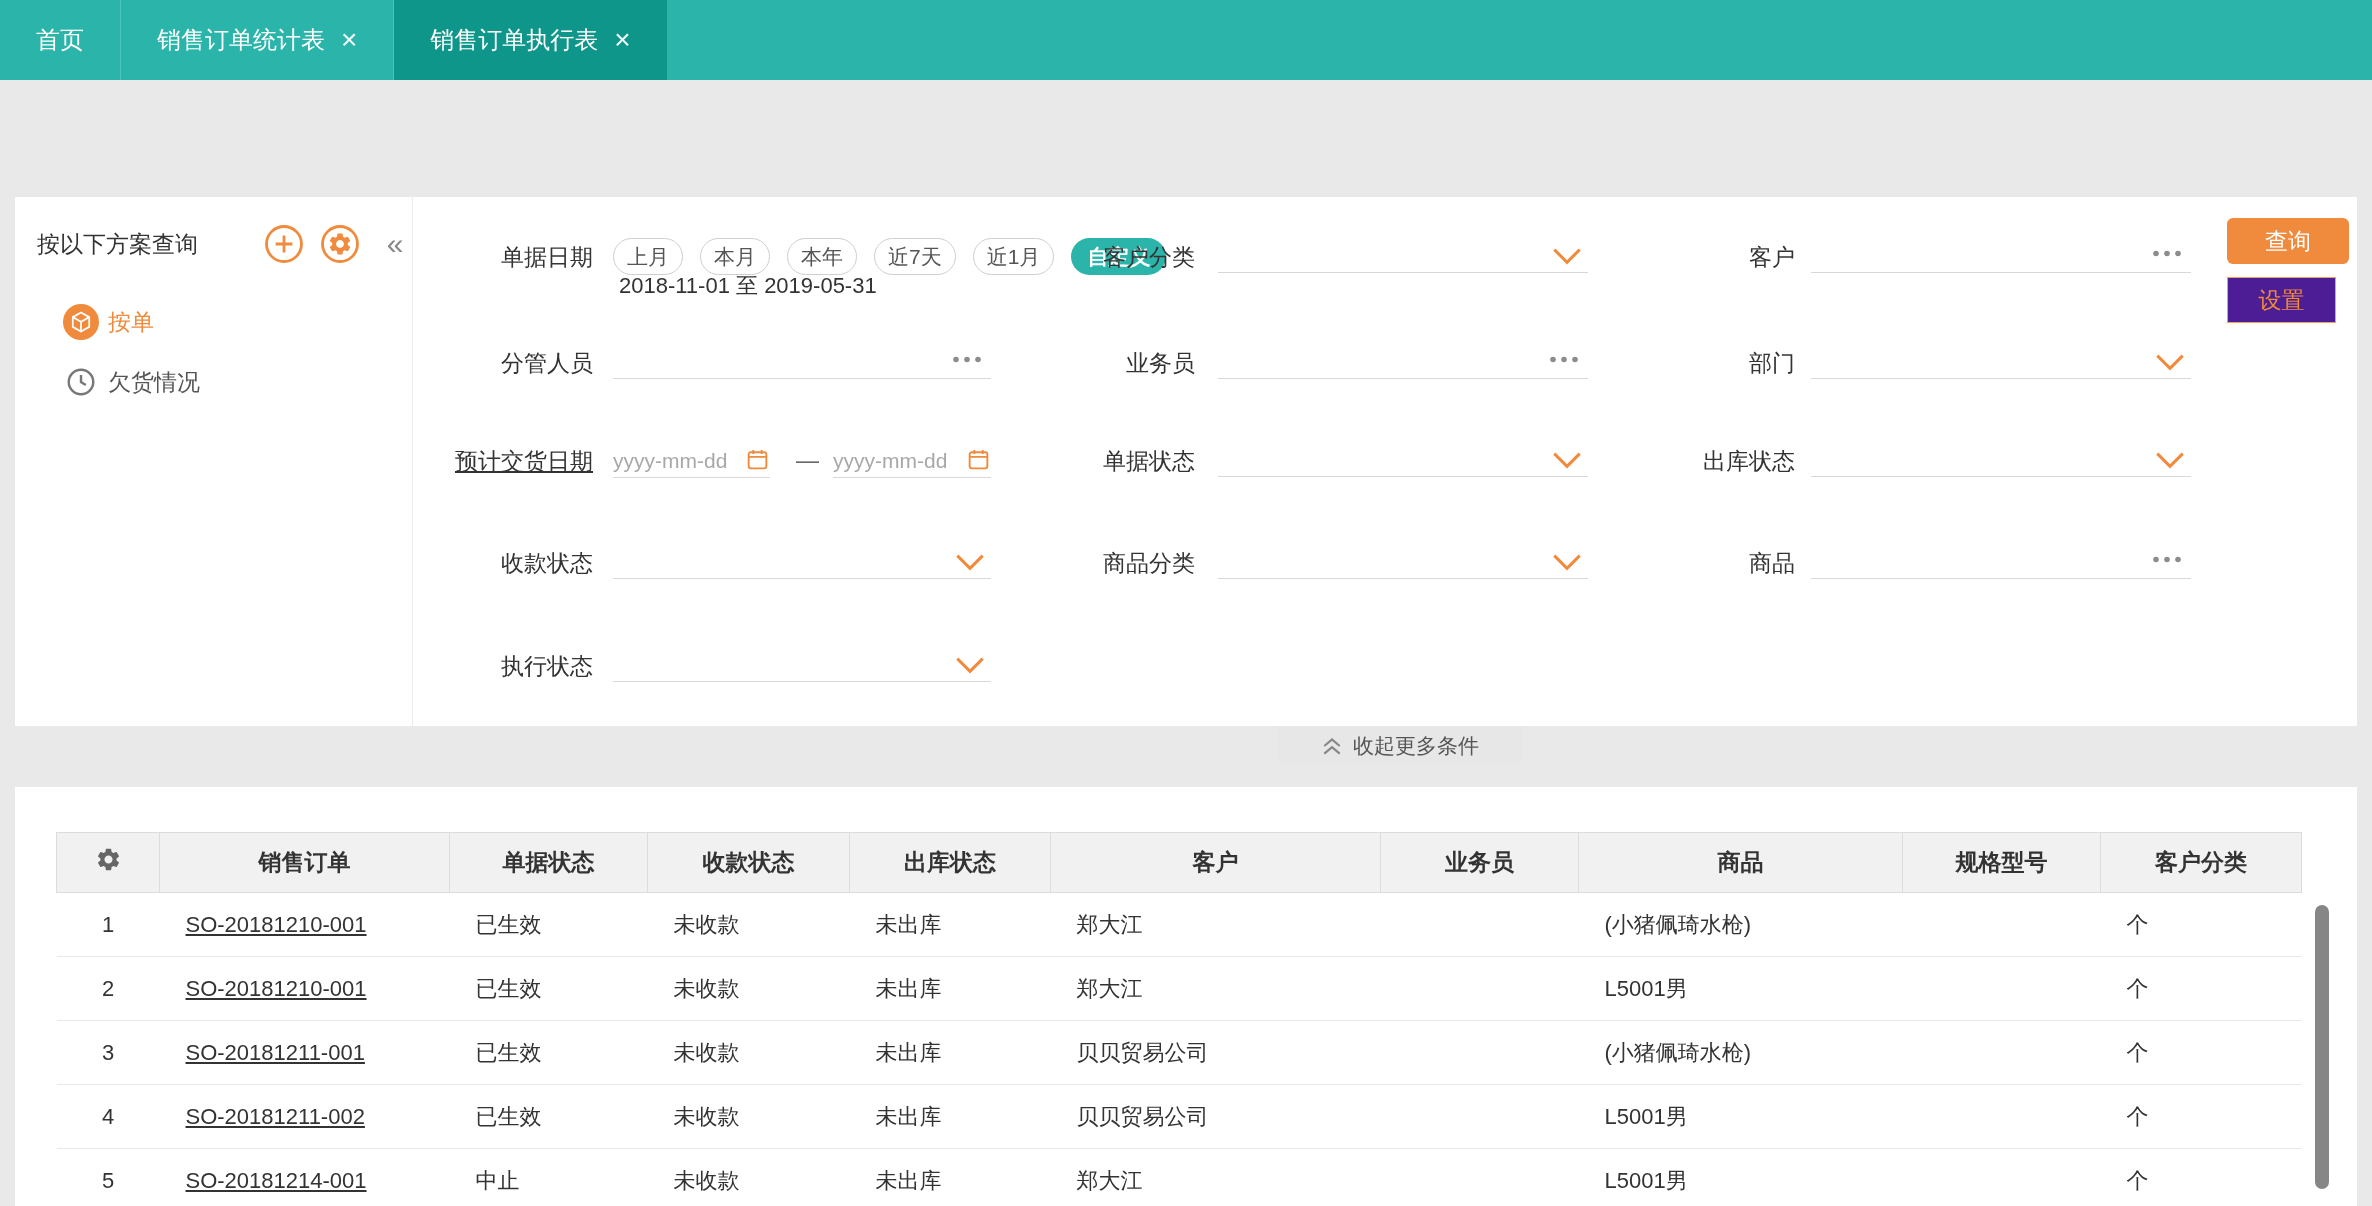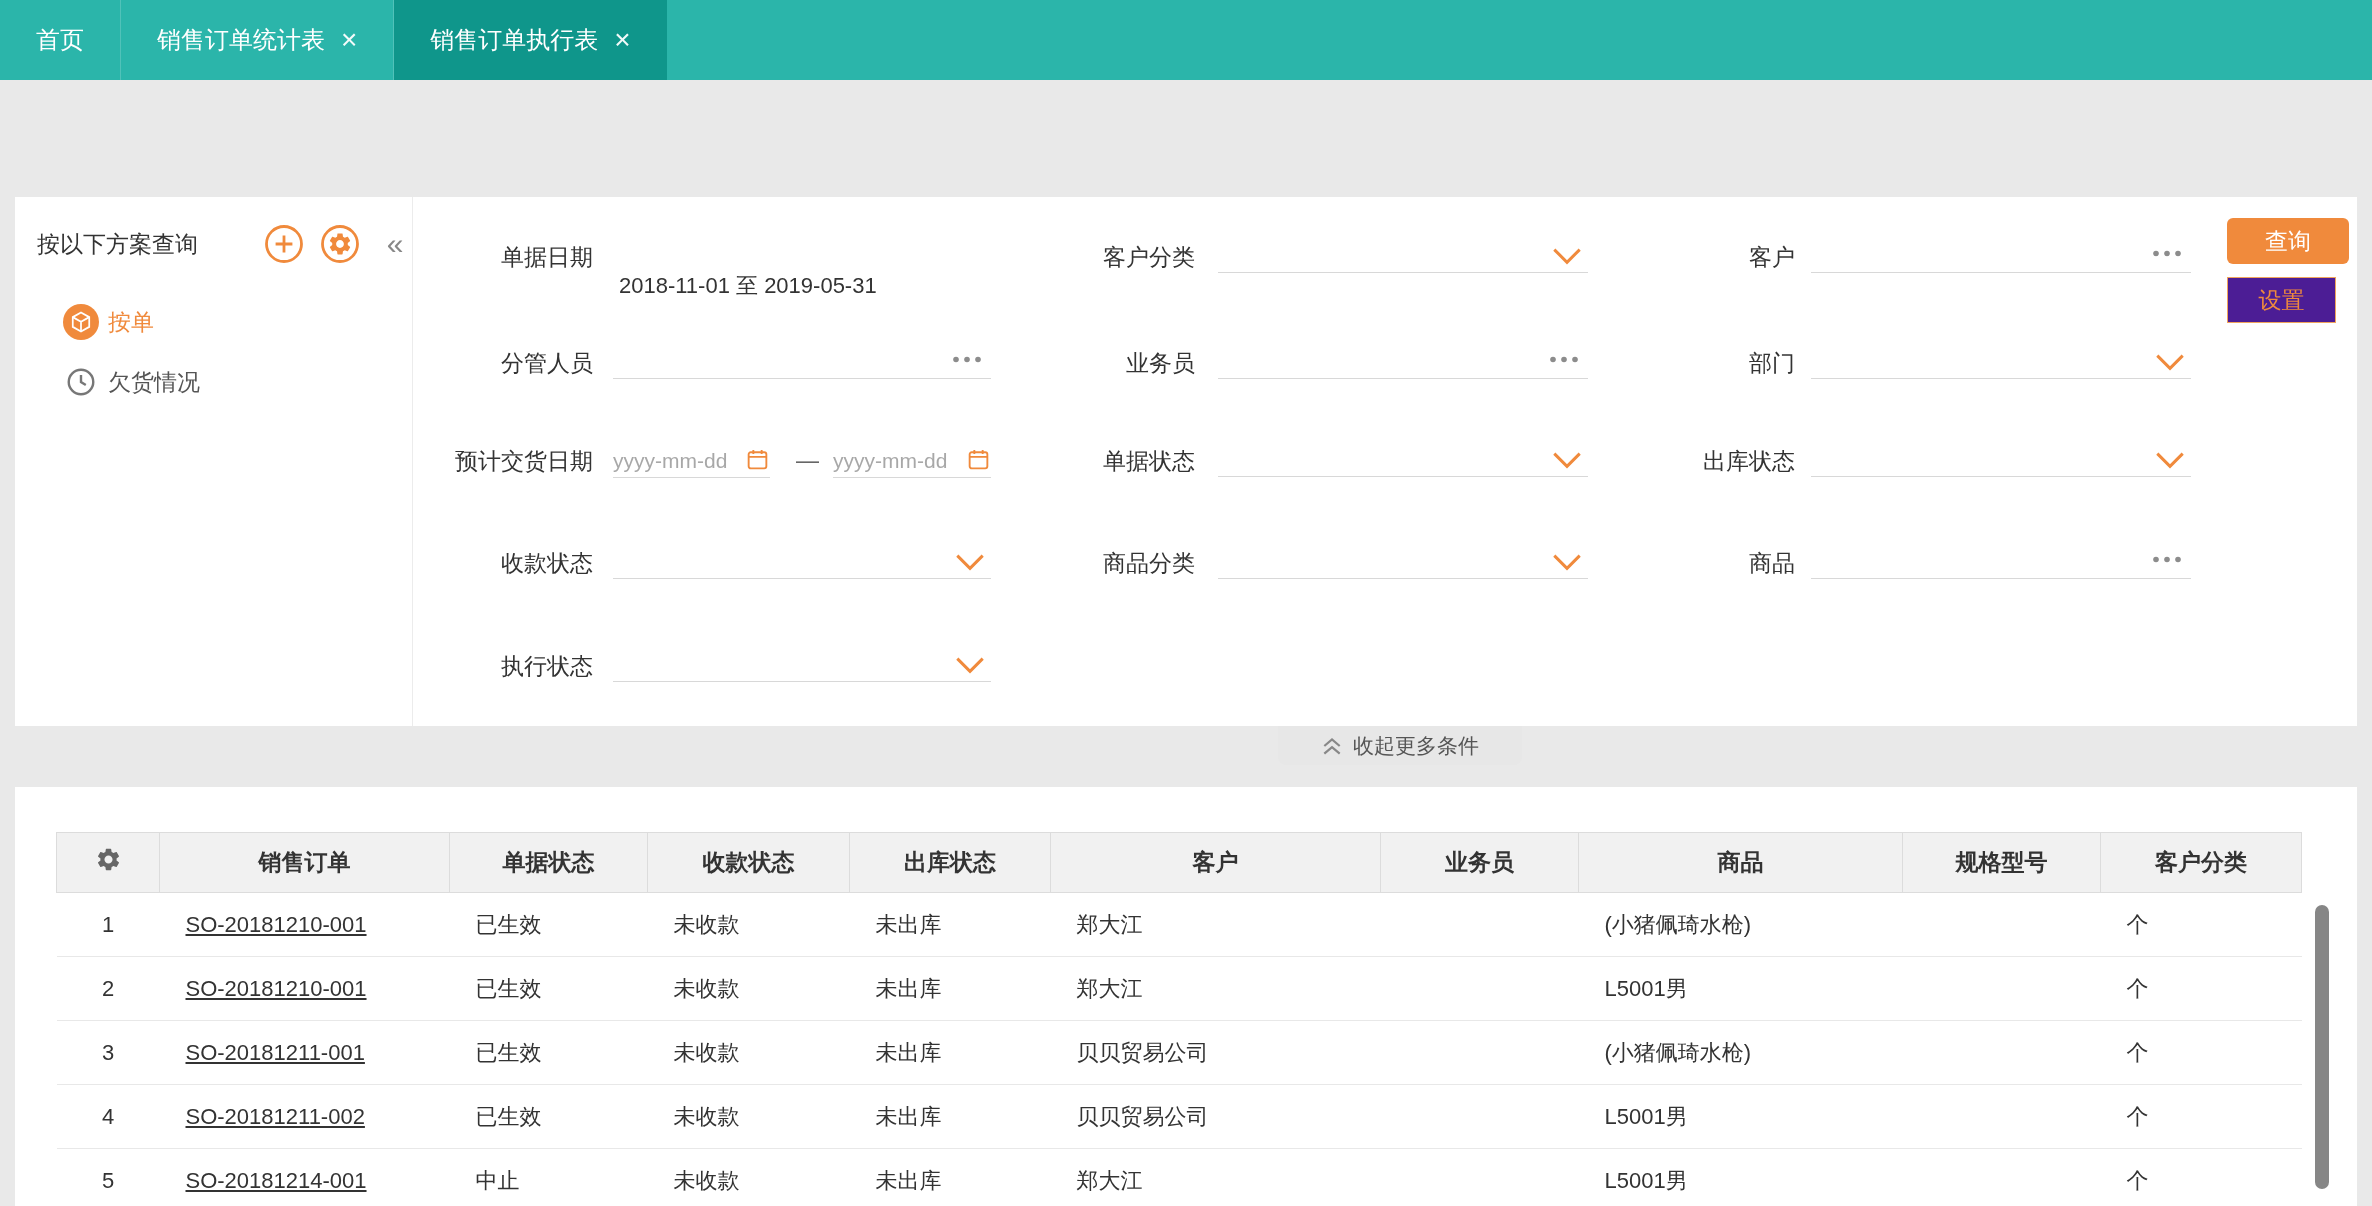--- a/index.html
+++ b/index.html
@@ -122,20 +122,28 @@
             <path d="M12 6.8V12l3.6 2.2" fill="none" stroke="#777" stroke-width="1.8"></path>
           </svg>
         </span>
         <span>欠货情况</span>
       </div>
     </div>
 
     <div class="filters">
 
       <div class="flabel" style="left:0;top:45px;">单据日期</div>
+      <div class="pills">
+        <span class="pill">上月</span>
+        <span class="pill">本月</span>
+        <span class="pill">本年</span>
+        <span class="pill">近7天</span>
+        <span class="pill">近1月</span>
+        <span class="pill-custom">自定义</span>
+      </div>
       <div class="fdate-range">2018-11-01 至 2019-05-31</div>
 
       <div class="flabel" style="left:602px;top:45px;">客户分类</div>
       <div class="fctrl" style="left:805px;top:32px;width:370px;">
         <svg class="chev" width="30" height="19" viewBox="0 0 26 16">
           <path d="M2 2l11 11L24 2" fill="none" stroke="#f08a3c" stroke-width="2.6"></path>
         </svg>
       </div>
 
       <div class="flabel" style="left:1202px;top:45px;">客户</div>
@@ -168,21 +176,21 @@
         </svg>
       </div>
 
       <div class="flabel" style="left:1202px;top:151px;">部门</div>
       <div class="fctrl" style="left:1398px;top:138px;width:380px;">
         <svg class="chev" width="30" height="19" viewBox="0 0 26 16">
           <path d="M2 2l11 11L24 2" fill="none" stroke="#f08a3c" stroke-width="2.6"></path>
         </svg>
       </div>
 
-      <div class="flabel" style="left:0;top:249px;">预计交货日期</div>
+      <div class="flabel" style="left:0;top:249px;text-decoration:underline;">预计交货日期</div>
       <div class="dinput" style="left:200px;top:247px;width:157px;">
         <input type="text" placeholder="yyyy-mm-dd" style="">
         <svg class="cal" width="25" height="25" viewBox="0 0 24 24">
           <rect x="3.5" y="5" width="17" height="15.5" rx="2" fill="none" stroke="#f08a3c" stroke-width="1.8"></rect>
           <path d="M3.5 9.5h17M8 2.8v4M16 2.8v4" fill="none" stroke="#f08a3c" stroke-width="1.8"></path>
         </svg>
       </div>
       <div class="fdash" style="left:383px;top:250px;">—</div>
       <div class="dinput" style="left:420px;top:247px;width:158px;">
         <input type="text" placeholder="yyyy-mm-dd" style="">

